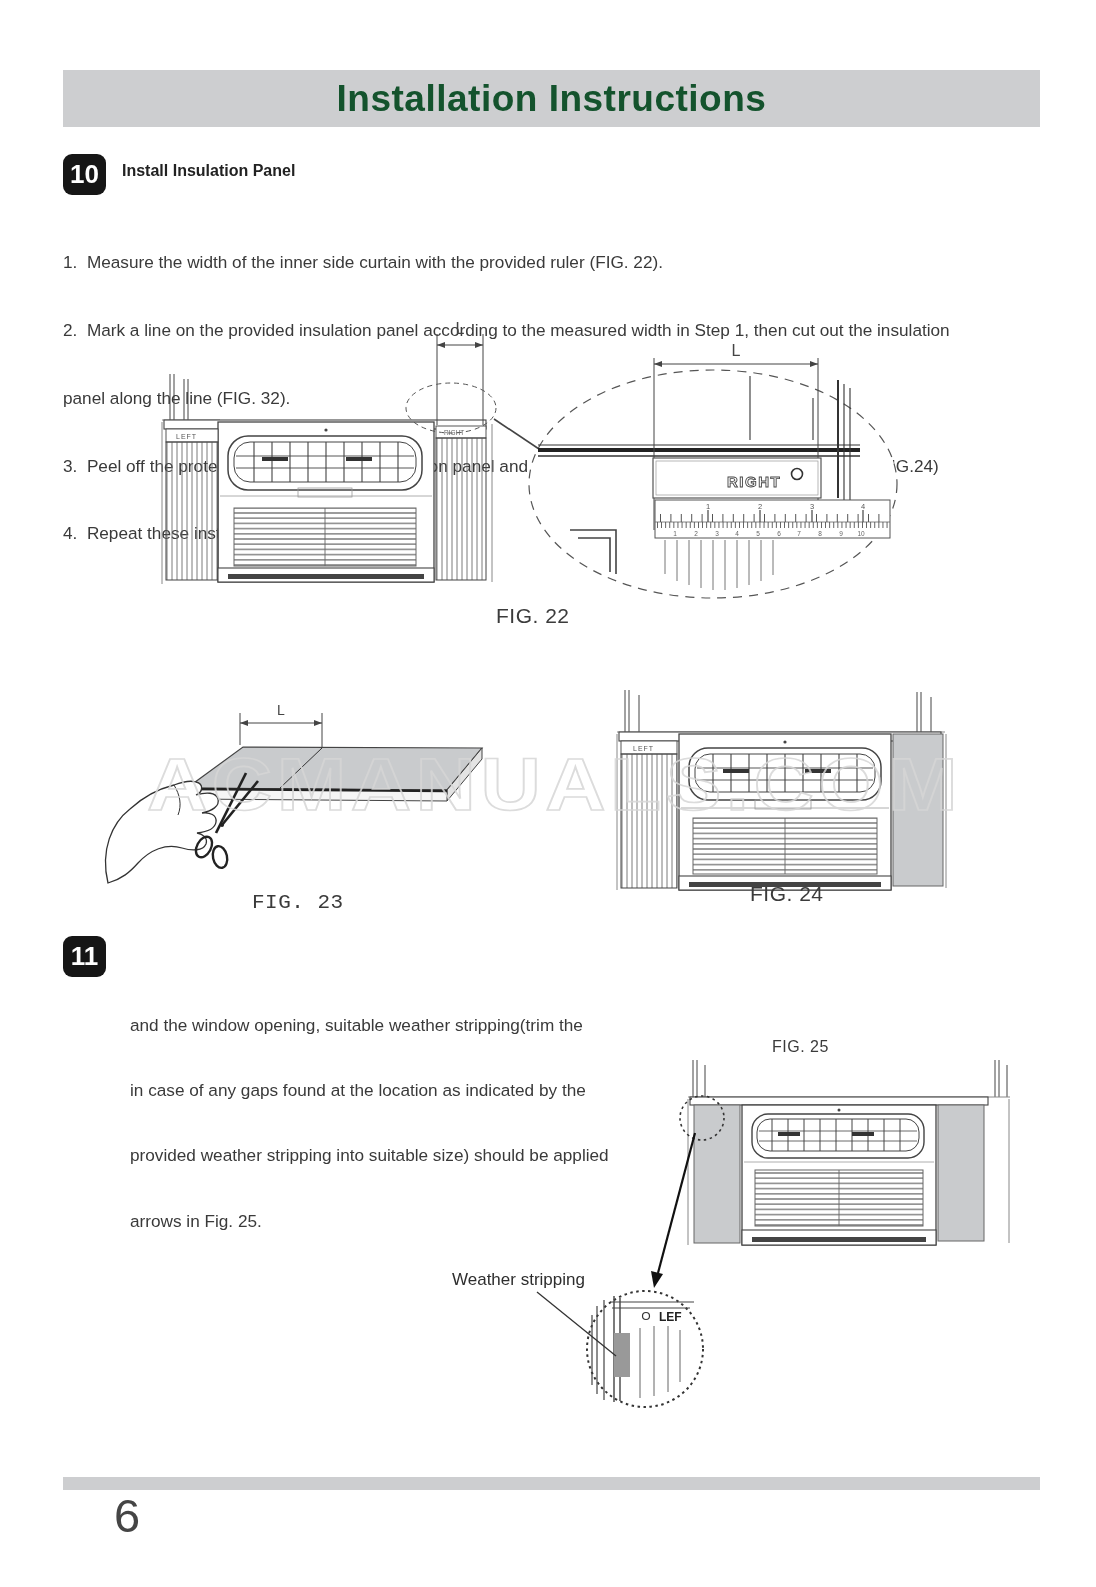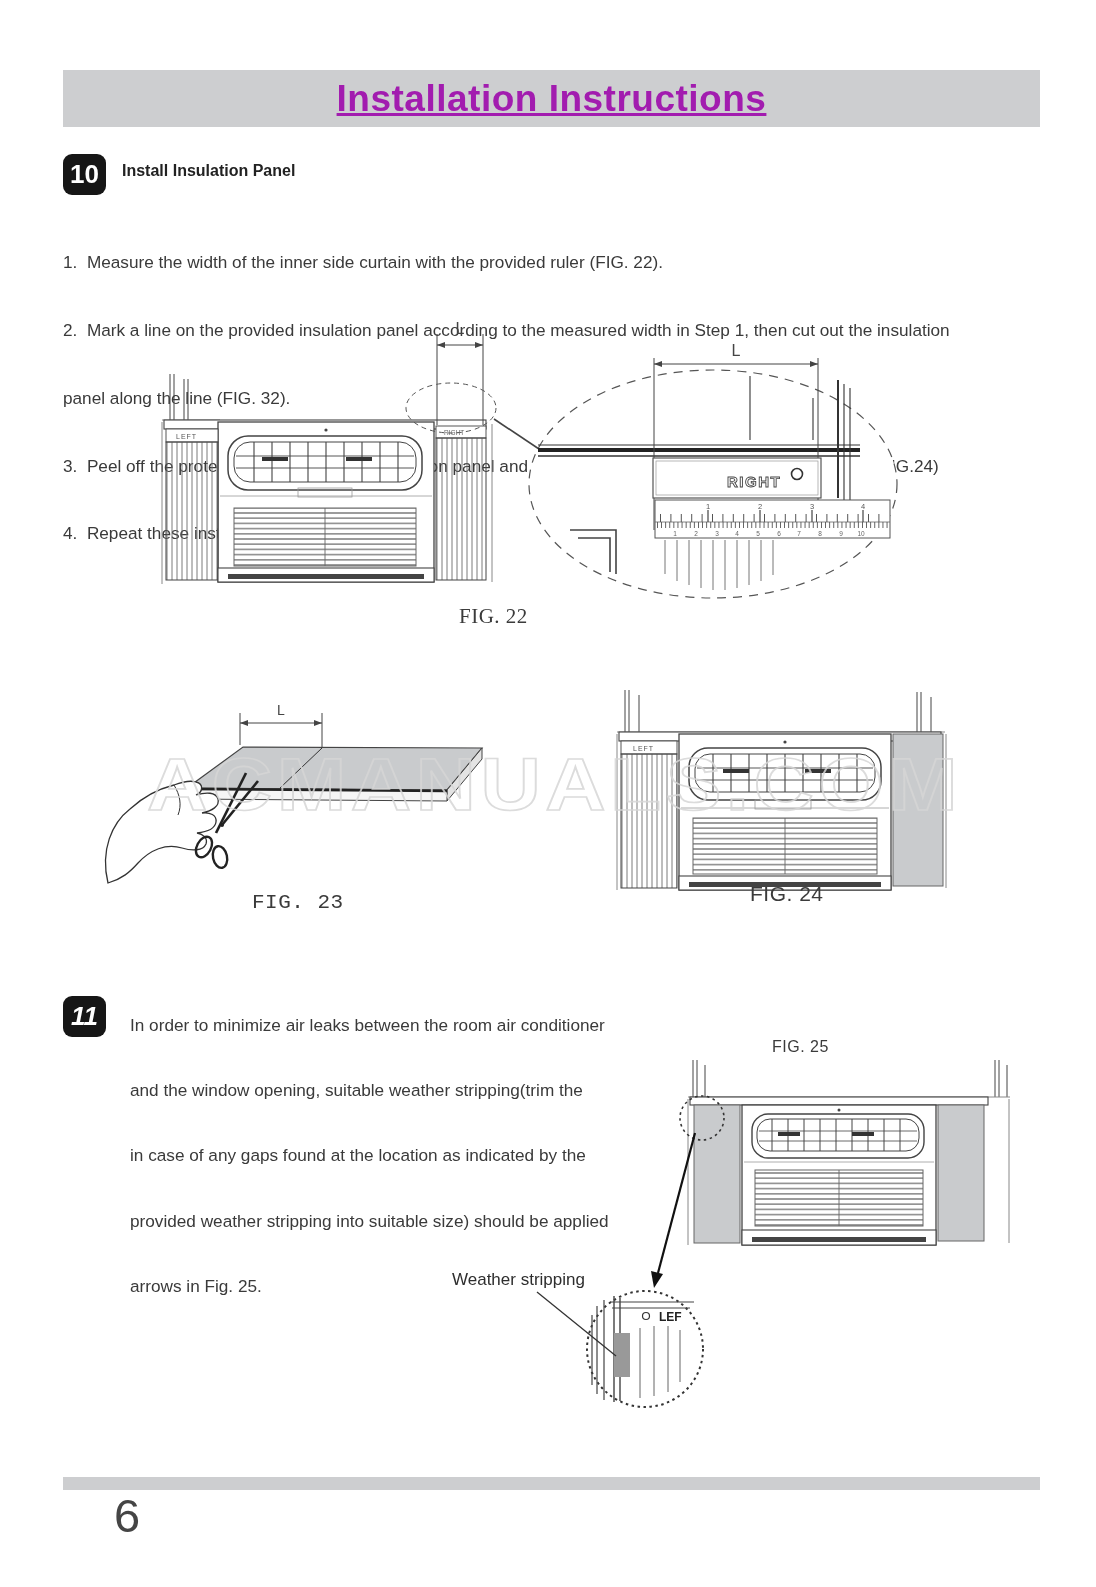--- a/index.html
+++ b/index.html
@@ -1,29 +1,29 @@
 <!DOCTYPE html>
 <html><head>
 <meta charset="utf-8">
 <style>
   html,body{margin:0;padding:0;background:#fff;}
   .page{position:relative;width:1096px;height:1587px;background:#ffffff;
         font-family:"Liberation Sans", sans-serif;color:#3a3a3a;overflow:hidden;}
   .header-bar{position:absolute;left:63px;top:70px;width:977px;height:57px;
         background:#cdced0;display:flex;align-items:center;justify-content:center;}
-  .header-title{font-size:37px;font-weight:bold;color:#a21caf;letter-spacing:0.5px;text-decoration:underline;}
+  .header-title{font-size:37px;font-weight:bold;color:#14532d;letter-spacing:0.5px;}
   .step-badge{position:absolute;width:43px;height:41px;background:#161616;border-radius:9px;
         color:#fff;font-size:26px;font-weight:bold;display:flex;align-items:center;justify-content:center;}
   #badge10{left:63px;top:154px;}
-  #badge11{left:63px;top:996px;font-style:italic;}
+  #badge11{left:63px;top:936px;}
   .step-heading{position:absolute;left:122px;top:162px;font-size:16px;font-weight:bold;color:#222;}
   .instructions{position:absolute;left:63px;top:206px;width:960px;font-size:17.2px;line-height:22.6px;color:#3a3a3a;white-space:pre-wrap;}
   .step11-text{position:absolute;left:130px;top:971px;width:560px;font-size:17.2px;line-height:21.8px;color:#3a3a3a;white-space:pre-wrap;}
   .fig-caption{position:absolute;font-size:21px;color:#3b3b3b;letter-spacing:0.5px;}
-  #cap22{left:459px;top:604px;font-family:Liberation Serif, serif;}
+  #cap22{left:496px;top:604px;}
   #cap23{left:252px;top:891px;font-family:Liberation Mono, monospace;}
   #cap24{left:750px;top:882px;}
   #cap25{left:772px;top:1038px;font-size:16px;}
   .ws-label{position:absolute;left:452px;top:1270px;font-size:17px;color:#2e2e2e;}
   .figsvg{position:absolute;}
   #fig22svg{left:150px;top:318px;}
   #fig23svg{left:90px;top:685px;}
   #fig24svg{left:605px;top:680px;}
   #fig25svg{left:440px;top:1030px;}
   .watermark{position:absolute;left:145px;top:746px;pointer-events:none;opacity:0.85;}
@@ -196,21 +196,20 @@
     </g>
   </svg>
   <div class="fig-caption" id="cap24">FIG. 24</div>
 
   <svg class="watermark" width="830" height="88">
     <text x="2" y="64" font-size="74" font-weight="bold" letter-spacing="4" fill="none" stroke="#d6d6d6" stroke-width="1.7" textLength="815" lengthAdjust="spacingAndGlyphs">ACMANUALS.COM</text>
   </svg>
 
   <div class="step-badge" id="badge11">11</div>
   <div class="step11-text">
-    <div>In order to minimize air leaks between the room air conditioner</div>
     <div>and the window opening, suitable weather stripping(trim the</div>
     <div>in case of any gaps found at the location as indicated by the</div>
     <div>provided weather stripping into suitable size) should be applied</div>
     <div>arrows in Fig. 25.</div>
   </div>
 
   <svg id="fig25svg" class="figsvg" width="570" height="392" viewBox="0 0 570 392">
     <g stroke="#444" fill="none">
       <path d="M253 30V67 M257 30V67 M265 35V67" stroke-width="1"></path>
       <path d="M555 30V67 M559 30V67 M567 35V67" stroke-width="1"></path>

